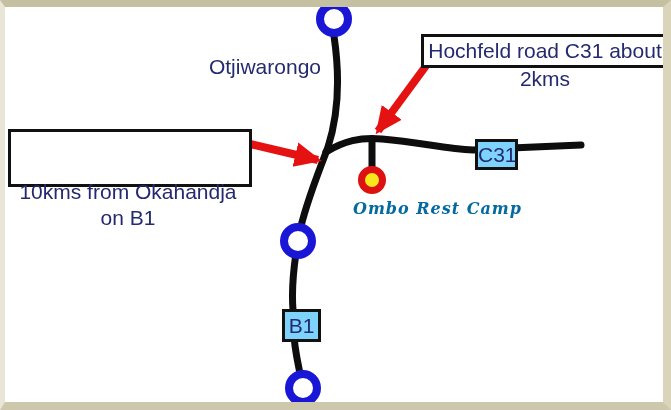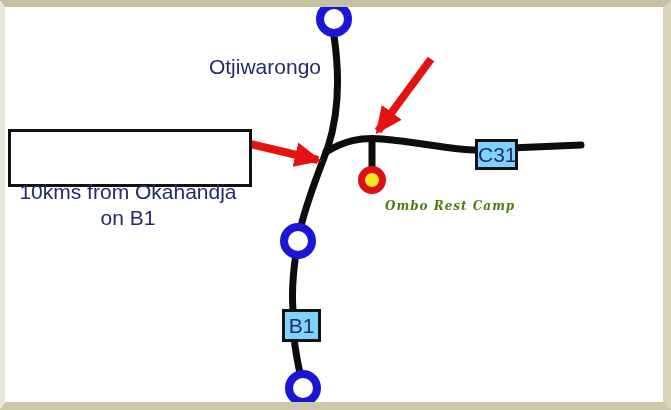--- a/index.html
+++ b/index.html
@@ -41,26 +41,26 @@
     border:3px solid #111111;
     color:#252a70;
     font-size:21px;
     text-align:center;
     box-sizing:border-box;
   }
   .badge-c31 { left:470px; top:132px; width:43px; height:31px; line-height:25px; }
   .badge-b1  { left:277px; top:302px; width:39px; height:33px; line-height:27px; }
   .camp-label {
     position:absolute;
-    left:380px; top:192px;
-    color:#4d7c0f;
+    left:348px; top:192px;
+    color:#0369a1;
     font-family:"DejaVu Serif", serif;
     font-style:italic;
     font-weight:bold;
-    font-size:12px;
+    font-size:16px;
     letter-spacing:1px;
     white-space:nowrap;
   }
 </style>
 </head>
 <body>
 
 <div class="stage">
 
   <svg class="map-canvas" viewBox="0 0 658 395">
@@ -87,17 +87,18 @@
     <circle cx="367" cy="173" r="10.5" stroke-width="7" stroke="#dd1111" fill="#f6e81d"></circle>
   </svg>
 
   <div class="city-label" style="left:170px; top:6px; width:146px;margin-top:42px;">Otjiwarongo</div>
 
   <div class="camp-label">Ombo Rest Camp</div>
 
   <div class="callout callout-left">
     <span class="l1">10kms from Okahandja on B1</span>
   </div>
+  <div class="callout callout-topright">Hochfeld road C31 about 2kms</div>
 
   <div class="road-badge badge-c31">C31</div>
   <div class="road-badge badge-b1">B1</div>
 
 </div>
 
 </body></html>

